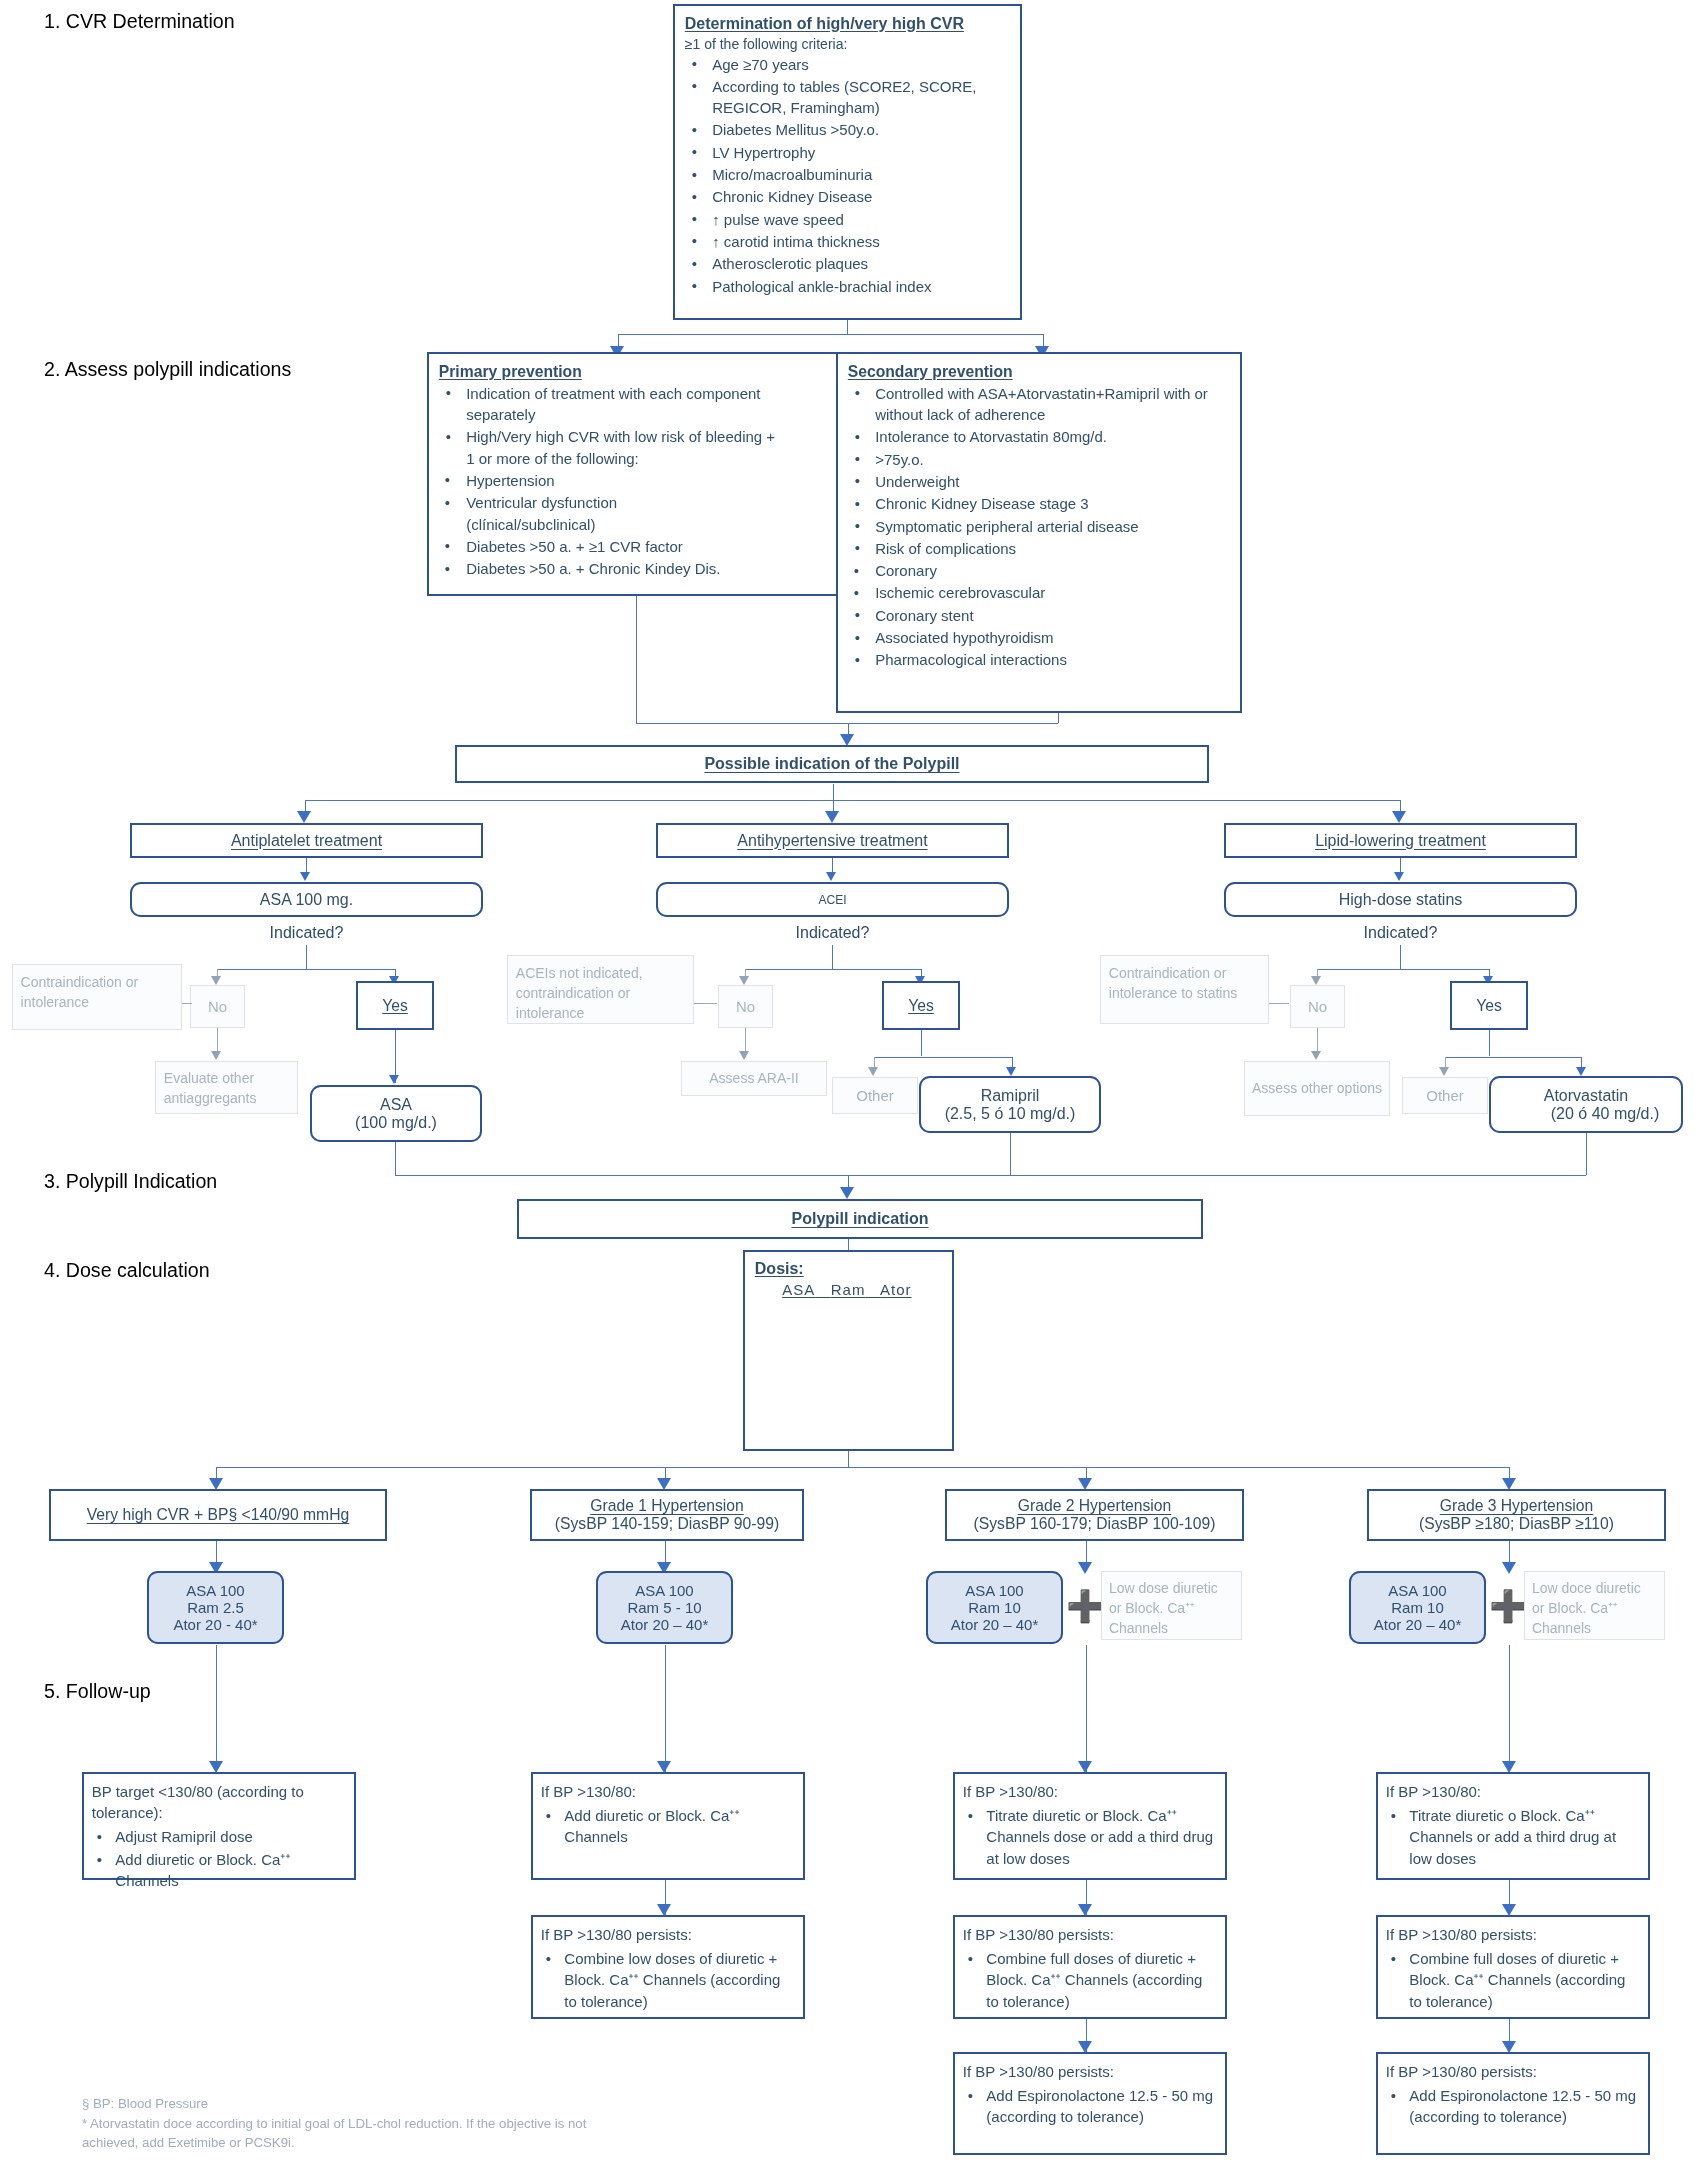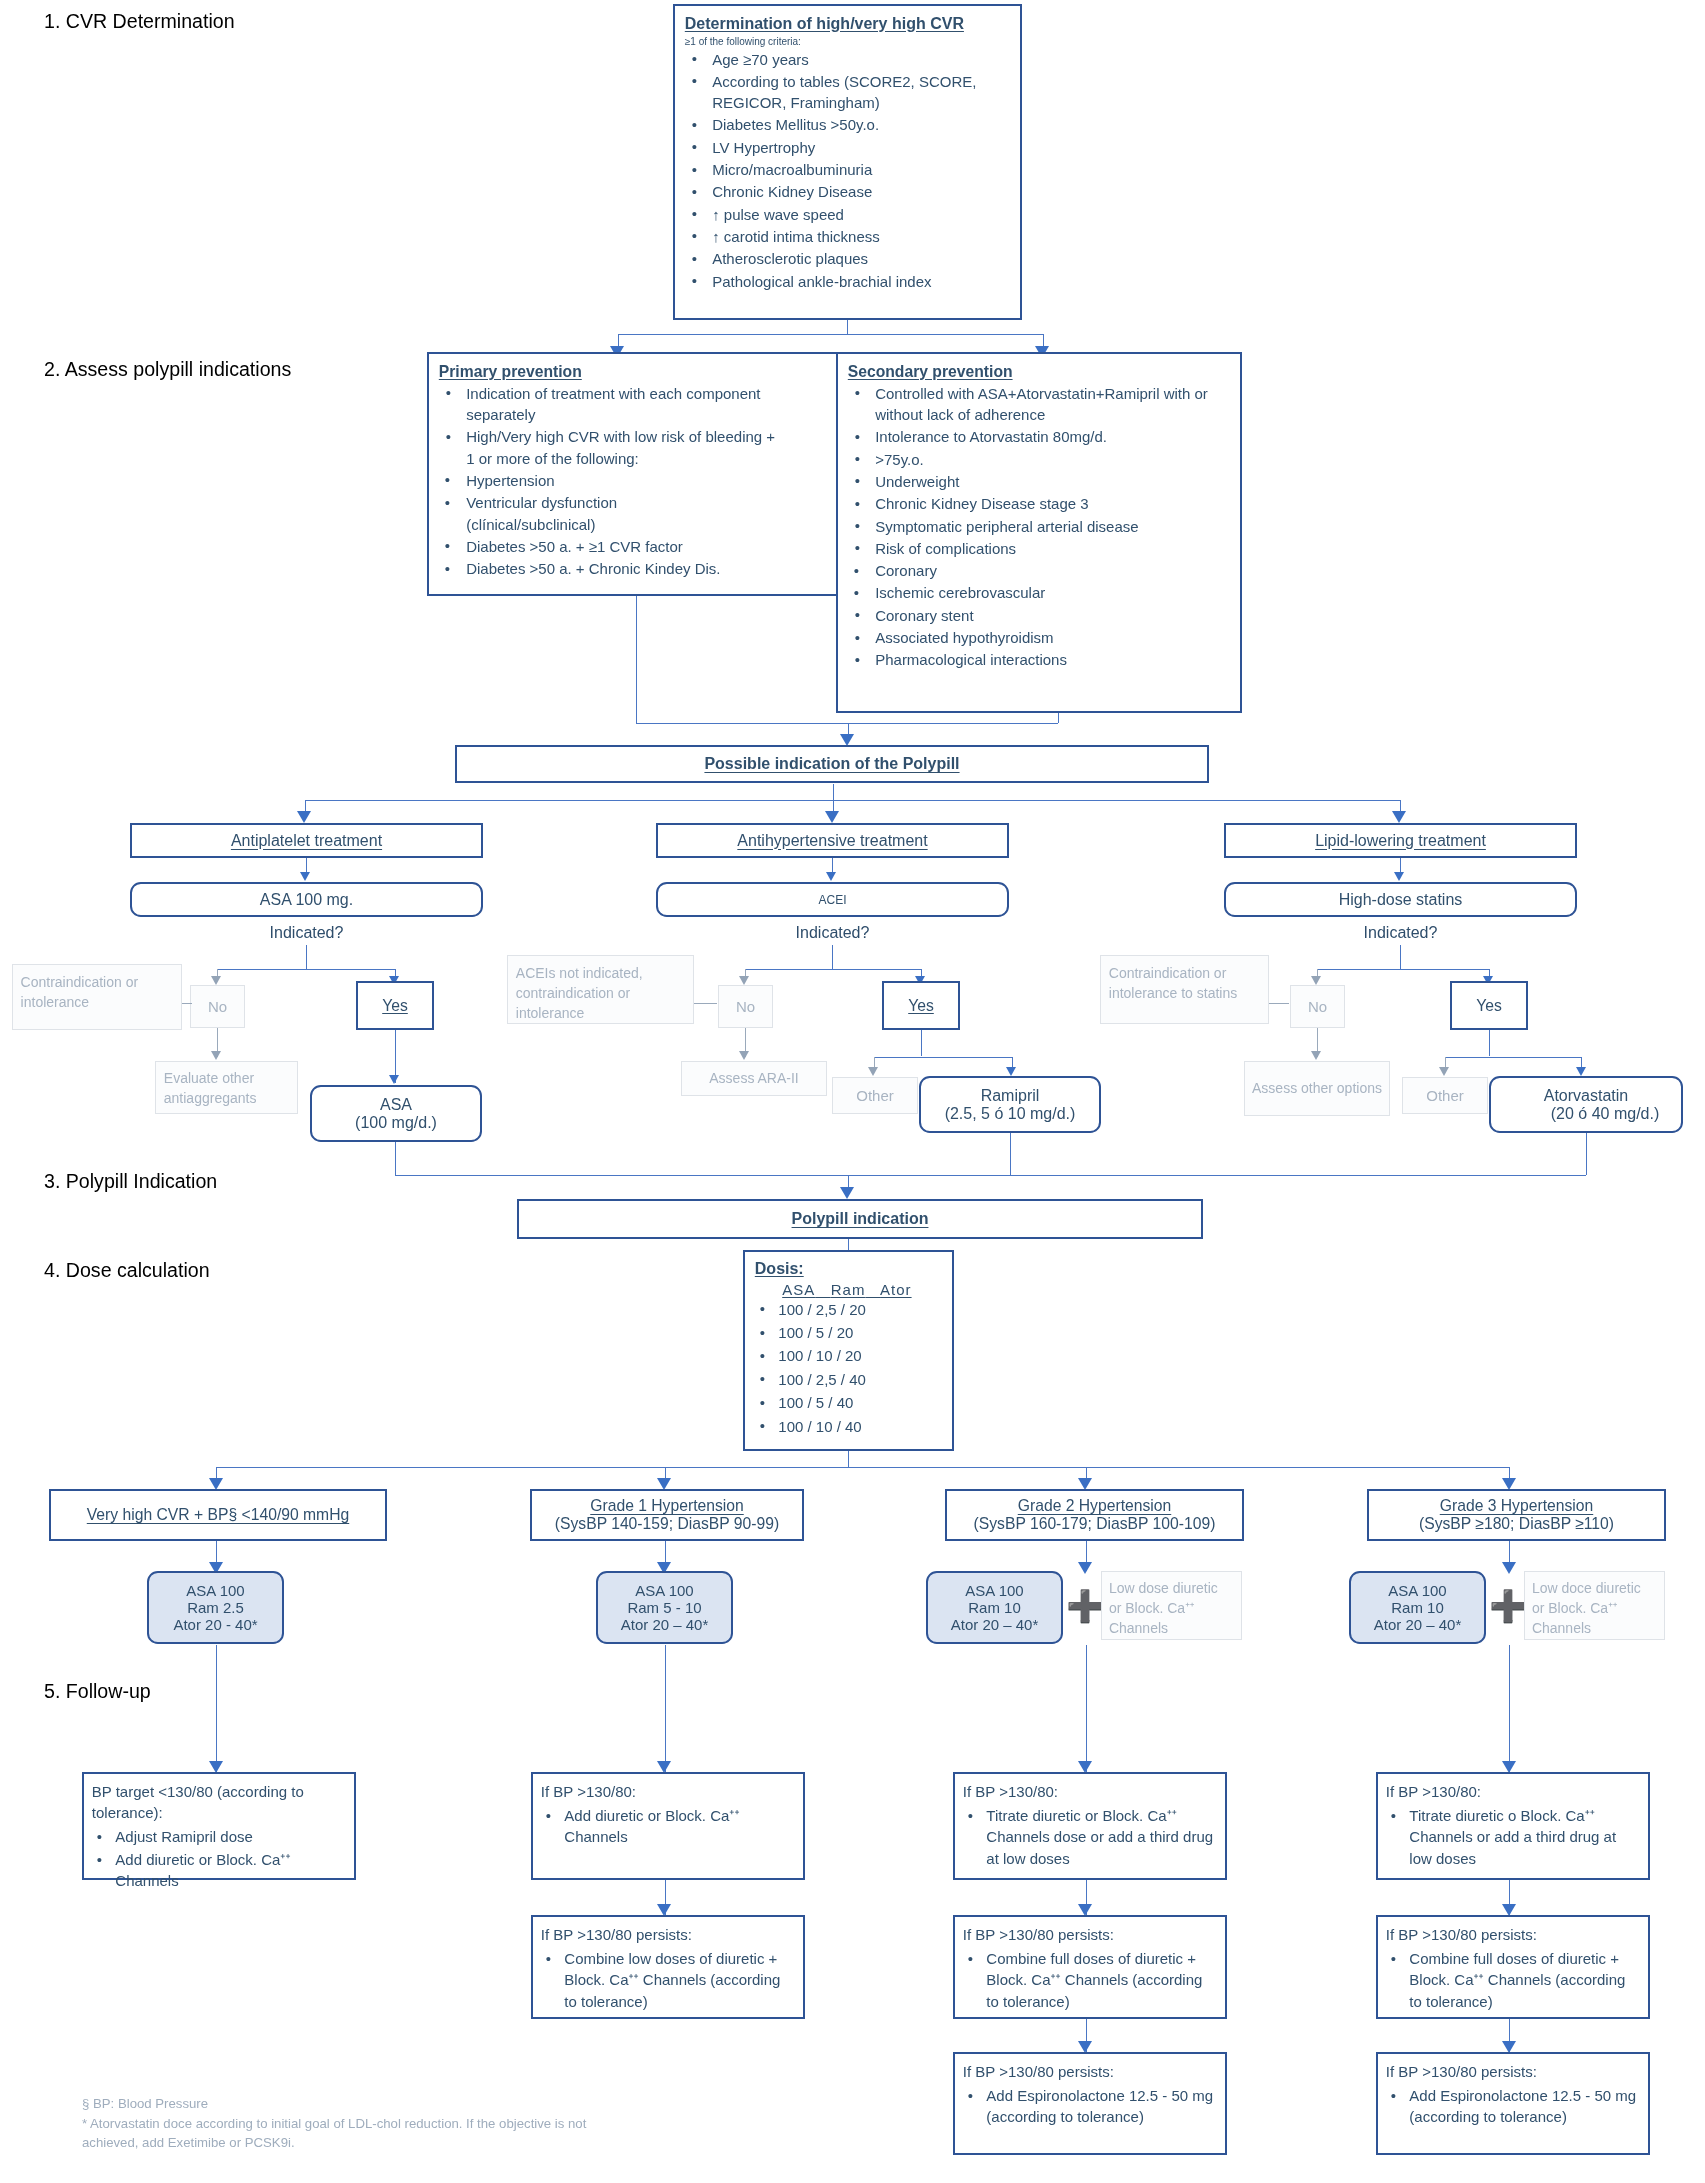--- a/index.html
+++ b/index.html
@@ -113,21 +113,21 @@
 <div id="root">
 
   <div class="abs step-label" style="left:44px;top:9.8px;">1. CVR Determination</div>
   <div class="abs step-label" style="left:44px;top:358px;">2. Assess polypill indications</div>
   <div class="abs step-label" style="left:44px;top:1170px;">3. Polypill Indication</div>
   <div class="abs step-label" style="left:44px;top:1259px;">4. Dose calculation</div>
   <div class="abs step-label" style="left:44px;top:1680px;">5. Follow-up</div>
 
   <div class="abs box" style="left:673px;top:3.9px;width:349px;height:316px;padding:8.8px 9.8px;">
     <div class="ttl" style="font-size:16px;">Determination of high/very high CVR</div>
-    <div style="font-size:10px;margin-top:2.9px;">≥1 of the following criteria:</div>
+    <div style="font-size:14px;margin-top:2.9px;">≥1 of the following criteria:</div>
     <ul class="bl body-txt">
       <li>Age ≥70 years</li>
       <li style="max-width:274px;">According to tables (SCORE2, SCORE, REGICOR, Framingham)</li>
       <li>Diabetes Mellitus &gt;50y.o.</li>
       <li>LV Hypertrophy</li>
       <li>Micro/macroalbuminuria</li>
       <li>Chronic Kidney Disease</li>
       <li>↑ pulse wave speed</li>
       <li>↑ carotid intima thickness</li>
       <li>Atherosclerotic plaques</li>
@@ -348,28 +348,20 @@
   <div class="vline abs" style="left:848px;top:1239px;height:29px;"></div>
   <div class="arrow abs" style="left:840px;top:1259px;"></div>
 
   <div class="abs box" style="left:743px;top:1250px;width:211px;height:201px;padding:7.8px 9.8px;">
     <div class="ttl" style="font-size:16px;">Dosis:</div>
     <div class="dose-head" style="font-size:15px;margin:2.9px 0 1px 27.4px;">
       <span>ASA</span>&nbsp;&nbsp;
       <span>Ram</span>&nbsp;&nbsp;
       <span>Ator</span>
     </div>
-    <ul class="tight dose-table">
-      <li>100  /  2,5  /   20</li>
-      <li>100  /   5    /   20</li>
-      <li>100  /  10   /   20</li>
-      <li>100  /  2,5  /   40</li>
-      <li>100  /   5    /   40</li>
-      <li>100  /  10   /   40</li>
-    </ul>
   </div>
 
   <div class="vline abs" style="left:848px;top:1451px;height:16.7px;"></div>
   <div class="hline abs" style="left:216px;top:1467px;width:1293px;"></div>
   <div class="vline abs" style="left:216px;top:1467px;height:12.7px;"></div>
   <div class="vline abs" style="left:665px;top:1467px;height:12.7px;"></div>
   <div class="vline abs" style="left:1086px;top:1467px;height:12.7px;"></div>
   <div class="vline abs" style="left:1509px;top:1467px;height:12.7px;"></div>
   <div class="arrow abs" style="left:209px;top:1478px;"></div>
   <div class="arrow abs" style="left:657px;top:1478px;"></div>

